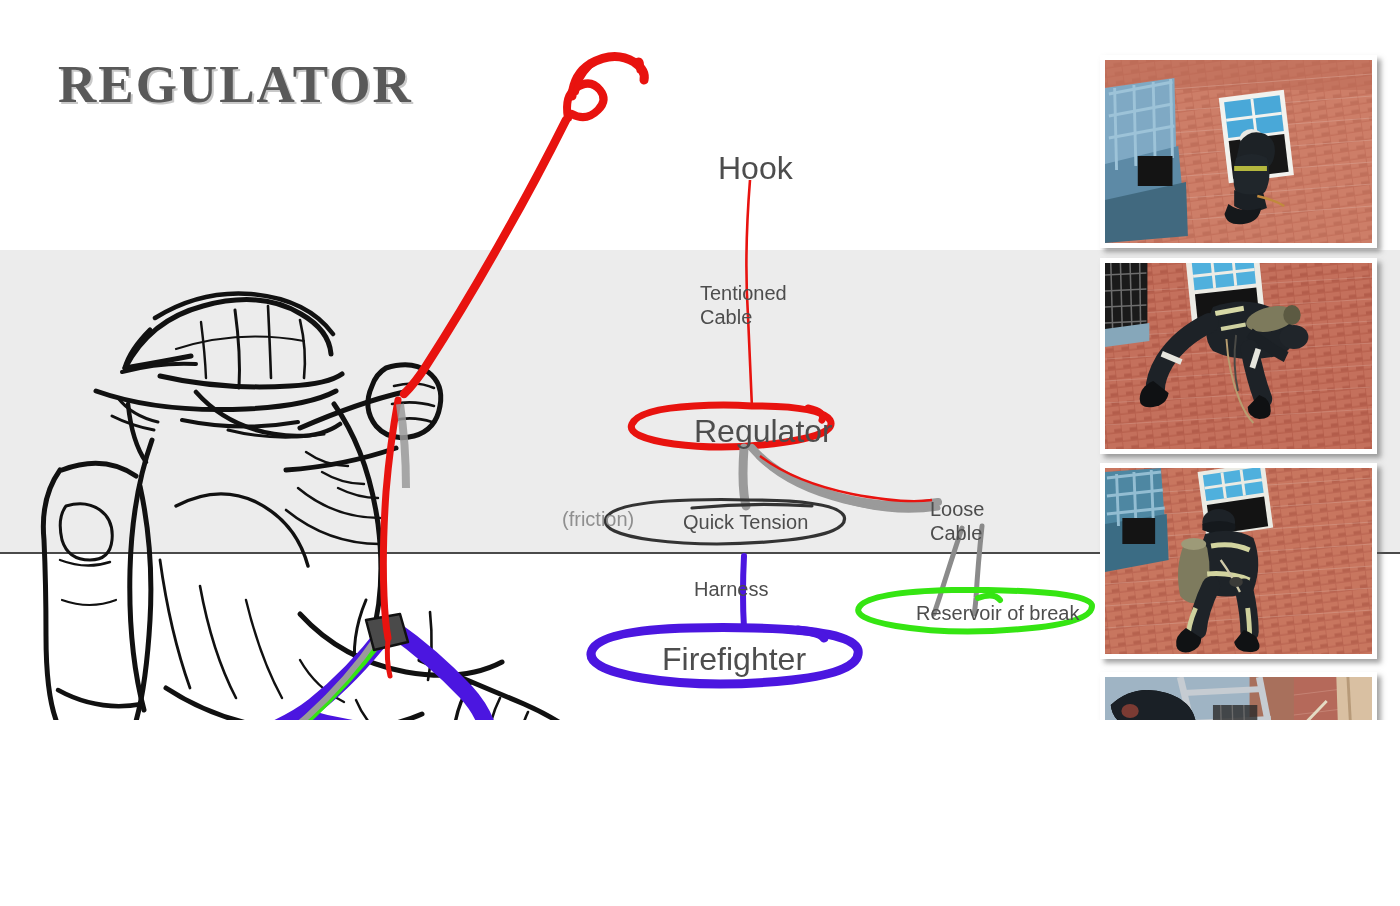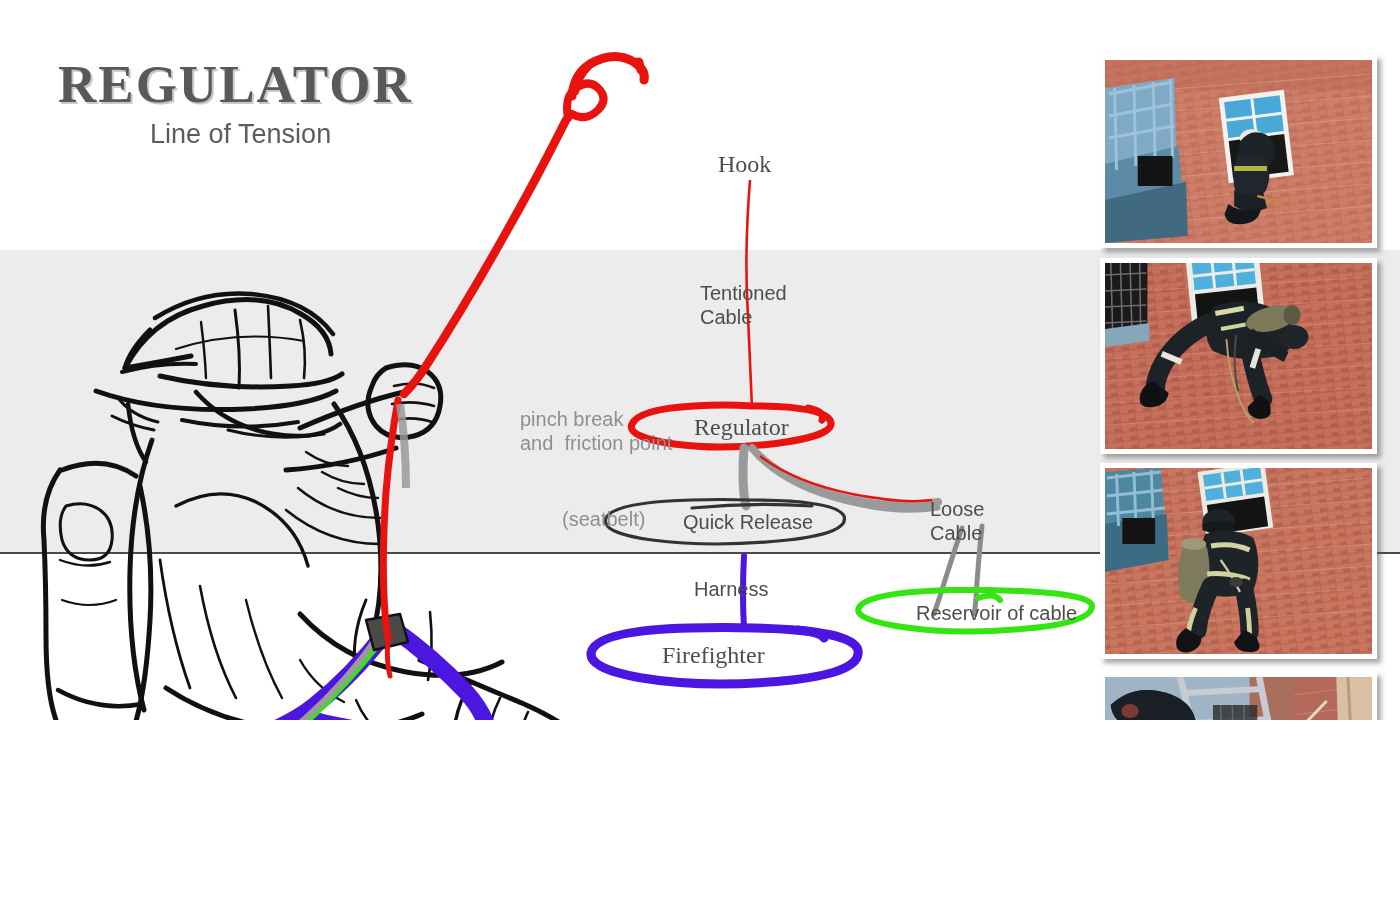--- a/index.html
+++ b/index.html
@@ -34,21 +34,21 @@
   }
   #title-sub{
     font-size:27px;color:#5c5c5c;margin:10px 0 0 92px;line-height:1;
     font-family:"Liberation Sans", sans-serif;
   }
 
   
   .lbl{position:absolute;color:#4d4d4d;white-space:pre;line-height:1.18;}
   .lbl.md{font-size:20px;}
   .lbl.lg{font-size:20px;}
-  .lbl.xl{font-size:24px;font-family:Liberation Serif, serif;}
+  .lbl.xl{font-size:32px;}
   .lbl.faint{color:#8f8f8f;}
   .ctr{text-align:left;}
 
   
   svg.layer{position:absolute;left:0;top:0;width:1400px;height:906px;overflow:visible;pointer-events:none;}
 
   
   .photo{
     position:absolute;
     background:#ffffff;
@@ -61,21 +61,20 @@
 </head>
 <body>
 
 <div id="stage">
 
   <div class="band" id="band-main"></div>
   <div id="band-rule"></div>
 
   <div id="title-block">
     <div id="title-main">REGULATOR</div>
-    <div id="title-sub">Line of Tension</div>
   </div>
 
   <svg class="layer" id="sketch-layer" viewBox="0 0 1400 906">
     <g fill="none" stroke="#111" stroke-linecap="round" stroke-linejoin="round">
 
       <path d="M150 330 q-20 20 -25 38 q35 -6 66 -12" stroke-width="5"></path>
       <path d="M125 368 q25 -48 78 -62 q58 -16 98 8 q28 16 30 40" stroke-width="5"></path>
       <path d="M155 318 q45 -28 96 -24 q56 5 82 40" stroke-width="4.5"></path>
       <path d="M235 310 q6 44 4 78" stroke-width="3"></path>
       <path d="M268 306 q2 42 3 72" stroke-width="2.6"></path>
@@ -218,30 +217,28 @@
 
     <g fill="none" stroke="#35e512" stroke-width="6" stroke-linecap="round">
       <path d="M988 590 q104 2 104 16 q0 16 -60 22 q-76 8 -136 -2 q-46 -8 -36 -20 q12 -14 92 -16 q20 0 36 0z"></path>
       <path d="M978 598 q16 -6 22 2"></path>
     </g>
   </svg>
 
   <div class="lbl xl" style="left:718px;top:150px;">Hook</div>
   <div class="lbl md ctr" style="left:700px;top:282px;width:100px;">Tentioned
 Cable</div>
-  <div class="lbl md faint ctr" style="left:520px;top:408px;width:152px;">pinch break
-and  friction point</div>
   <div class="lbl xl" style="left:694px;top:413px;">Regulator</div>
-  <div class="lbl md faint" style="left:562px;top:508px;">(seatbelt)</div>
-  <div class="lbl md" style="left:683px;top:511px;">Quick Release</div>
+  <div class="lbl md faint" style="left:562px;top:508px;">(friction)</div>
+  <div class="lbl md" style="left:683px;top:511px;">Quick Tension</div>
   <div class="lbl lg" style="left:694px;top:578px;">Harness</div>
   <div class="lbl xl" style="left:662px;top:641px;">Firefighter</div>
   <div class="lbl md ctr" style="left:930px;top:498px;width:72px;">Loose
 Cable</div>
-  <div class="lbl md" style="left:916px;top:602px;">Reservoir of cable</div>
+  <div class="lbl md" style="left:916px;top:602px;">Reservoir of break</div>
 
   <div class="photo" style="left:1100px;top:55px;width:277px;height:193px;">
     <div class="ph-wrap">
       <svg viewBox="0 0 277 183" width="100%" height="100%" preserveAspectRatio="none">
         <defs>
           <pattern id="brick1" width="17" height="9" patternUnits="userSpaceOnUse" patternTransform="rotate(-8)">
             <rect width="17" height="9" fill="#c4715c"></rect>
             <rect x="0" y="0" width="16" height="7.6" fill="#cd7e68"></rect>
             <rect x="8" y="4.5" width="16" height="3.6" fill="#c0705b"></rect>
           </pattern>

